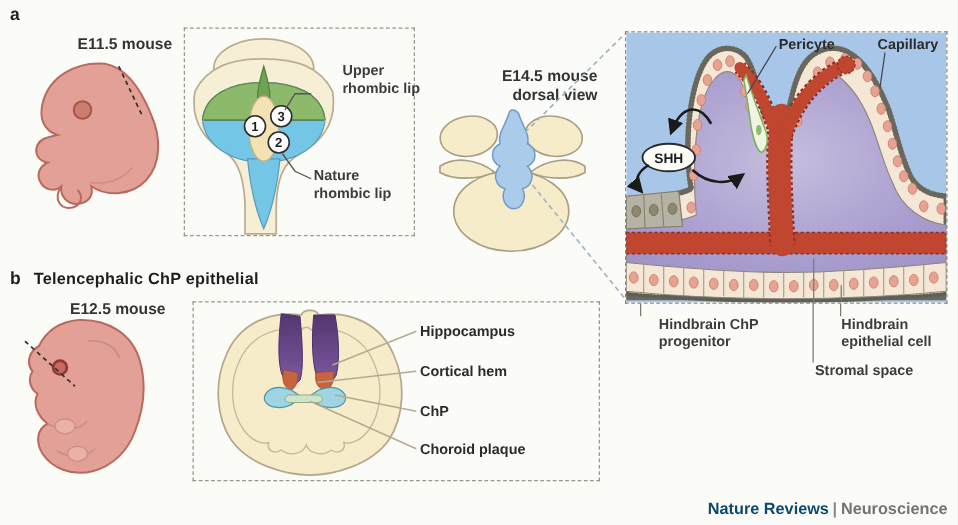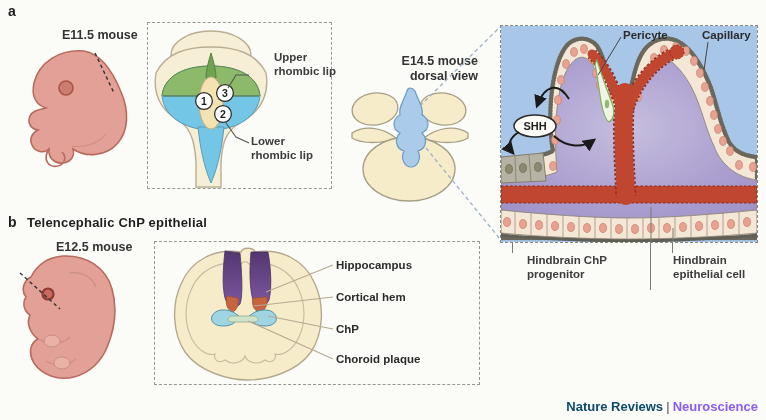--- a/index.html
+++ b/index.html
@@ -9,21 +9,21 @@
   .panel-letter{font-size:14px;font-weight:bold;color:#1e1e1e;}
   .panel-title{font-size:13px;font-weight:bold;color:#1e1e1e;letter-spacing:.2px;}
   .stage-label{font-size:12.5px;font-weight:600;color:#333;line-height:1.2;padding-left:24px;}
   .small-label{font-size:11.5px;font-weight:600;color:#3c3c3c;line-height:1.18;}
   .dashed-box{border:1px dashed #979790;box-sizing:border-box;}
   .inset-panel{border:1.5px dashed #878781;box-sizing:content-box;}
   .tick{width:0;border-left:1px solid #7a7a74;}
   .footer{font-size:13px;white-space:nowrap;}
   .footer .journal{font-weight:bold;color:#0c4a6e;}
   .footer .sep{color:#8a8a8a;font-weight:bold;padding:0 3px;}
-  .footer .subject{font-weight:bold;color:#8b5cf6;text-align:right;}
+  .footer .subject{font-weight:bold;color:#737373;text-align:right;}
   svg text{font-family:"Liberation Sans","DejaVu Sans",sans-serif;}
 </style>
 </head>
 <body>
 
 <div id="canvas">
 
   <div class="abs panel-letter" style="left:8px;top:3px;">a</div>
 
   <div class="abs stage-label" style="left:38px;top:28px;">E11.5 mouse</div>
@@ -65,21 +65,21 @@
         <circle cx="75" cy="91" r="8.4" fill="#fff" stroke="#2e2e2e" stroke-width="1.3"></circle>
         <text x="56" y="81.8" font-size="10.5" font-weight="bold" fill="#1e1e1e" text-anchor="middle">1</text>
         <text x="77" y="73.8" font-size="10.5" font-weight="bold" fill="#1e1e1e" text-anchor="middle">3</text>
         <text x="75" y="94.8" font-size="10.5" font-weight="bold" fill="#1e1e1e" text-anchor="middle">2</text>
       </g>
 
       <polyline points="101,52 88,52 80,65" fill="none" stroke="#555" stroke-width="1.1"></polyline>
       <polyline points="101,120 88,114 78,100" fill="none" stroke="#555" stroke-width="1.1"></polyline>
     </svg>
     <div class="abs small-label" style="left:103px;top:28px;width:70px;margin-left:23px;">Upper rhombic lip</div>
-    <div class="abs small-label" style="left:103px;top:112px;width:70px;">Lower rhombic lip</div>
+    <div class="abs small-label" style="left:103px;top:112px;width:70px;">Nature rhombic lip</div>
   </div>
 
   <div class="abs stage-label" style="left:368px;top:54px;width:86px;text-align:right;">E14.5 mouse dorsal view</div>
 
   <svg class="abs" style="left:350px;top:85px;" width="120" height="118" viewBox="0 0 120 118">
     <g stroke="#a79f85" stroke-width="1.3" fill="#f6ecca">
       <ellipse cx="25" cy="24" rx="23" ry="16" transform="rotate(-8 25 24)"></ellipse>
       <ellipse cx="93" cy="24" rx="23" ry="16" transform="rotate(8 93 24)"></ellipse>
       <path d="M2,48 C14,40 32,42 46,53 C32,59 12,59 2,53 Z"></path>
       <path d="M118,48 C106,40 88,42 74,53 C88,59 108,59 118,53 Z"></path>
@@ -232,20 +232,21 @@
       <text x="122" y="13" font-size="11.5" font-weight="600" fill="#2b2b2b">Pericyte</text>
       <text x="201" y="13" font-size="11.5" font-weight="600" fill="#2b2b2b">Capillary</text>
       <line x1="120" y1="11" x2="97" y2="49" stroke="#444" stroke-width="1"></line>
       <line x1="207" y1="16" x2="203" y2="44" stroke="#444" stroke-width="1"></line>
     </svg>
   </div>
 
   <div class="abs tick" style="left:512px;top:243px;height:10px;"></div>
   <div class="abs small-label" style="left:483px;top:254px;width:102px;margin-left:44px;">Hindbrain ChP progenitor</div>
   <div class="abs tick" style="left:650px;top:241px;height:49px;"></div>
+  <div class="abs small-label" style="left:652px;top:291px;width:110px;">Stromal space</div>
   <div class="abs tick" style="left:672px;top:243px;height:10px;"></div>
   <div class="abs small-label" style="left:673px;top:254px;width:90px;">Hindbrain epithelial cell</div>
 
   <div class="abs panel-letter" style="left:8px;top:214px;">b</div>
   <div class="abs panel-title" style="left:27px;top:215px;">Telencephalic ChP epithelial</div>
 
   <div class="abs stage-label" style="left:32px;top:240px;">E12.5 mouse</div>
 
   <svg class="abs" style="left:18px;top:253px;" width="100" height="130" viewBox="0 0 100 130">
     <path d="M45,3 C68,2 88,14 94,36 C99,54 97,74 90,92 C84,108 72,120 56,124 C40,128 24,122 16,110

